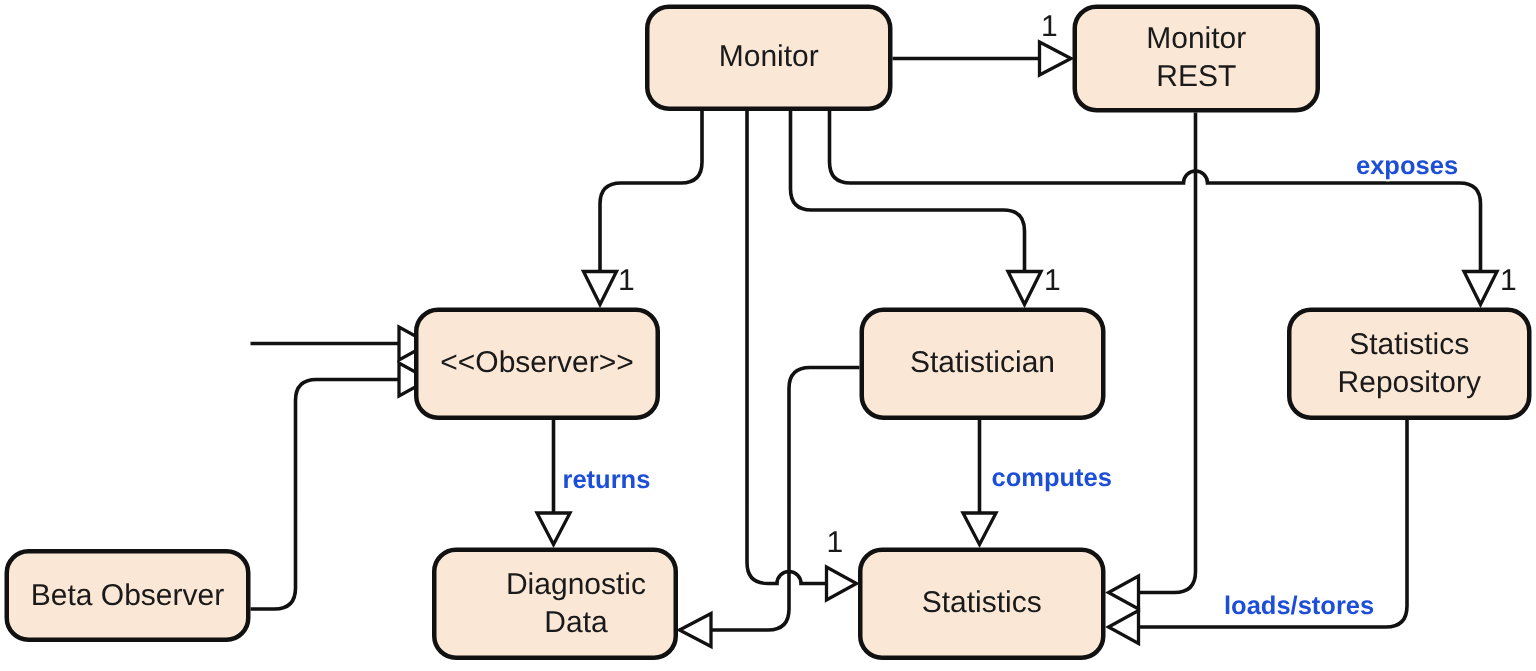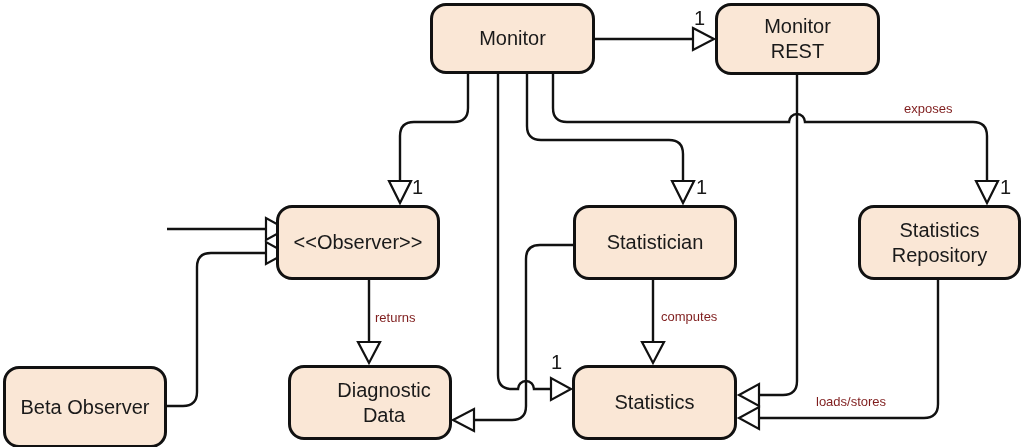--- a/index.html
+++ b/index.html
@@ -16,22 +16,23 @@
   .node {
     position:absolute; box-sizing:border-box;
     background:#fae7d6;
     border:3px solid #111111;
     border-radius:16px;
     display:flex; flex-direction:column; align-items:center; justify-content:center;
     font-size:20px; line-height:1.25; color:#1a1a1a; text-align:center;
   }
   .node span { display:block; }
   .elabel {
-    position:absolute; font-size:13px; color:#7f1d1d; white-space:nowrap;
+    position:absolute; font-size:17px; color:#1d4ed8; white-space:nowrap;
     text-shadow:-1px 0 0 #fff, 1px 0 0 #fff, 0 -1px 0 #fff, 0 1px 0 #fff;
+    font-weight:bold;
   }
   .mult {
     position:absolute; font-size:20px; color:#1a1a1a; white-space:nowrap;
     text-shadow:-1px 0 0 #fff, 1px 0 0 #fff, 0 -1px 0 #fff, 0 1px 0 #fff;
   }
 </style>
 </head>
 <body>
 
 <div id="canvas">
@@ -91,21 +92,21 @@
 
   <div class="node" style="left:573px; top:205px; width:164px; height:75px;align-items:center;">
     <span>Statistician</span>
   </div>
 
   <div class="node" style="left:858px; top:205px; width:163px; height:75px;">
     <span>Statistics</span>
     <span>Repository</span>
   </div>
 
-  <div class="node" style="left:3px; top:366px; width:164px; height:82px;">
+  <div class="node" style="left:3px; top:366px; width:164px; height:62px;">
     <span>Beta Observer</span>
   </div>
 
   <div class="node" style="left:288px; top:365px; width:164px; height:75px;padding-left:28px;">
     <span>Diagnostic</span>
     <span>Data</span>
   </div>
 
   <div class="node" style="left:572px; top:365px; width:165px; height:75px;">
     <span>Statistics</span>

